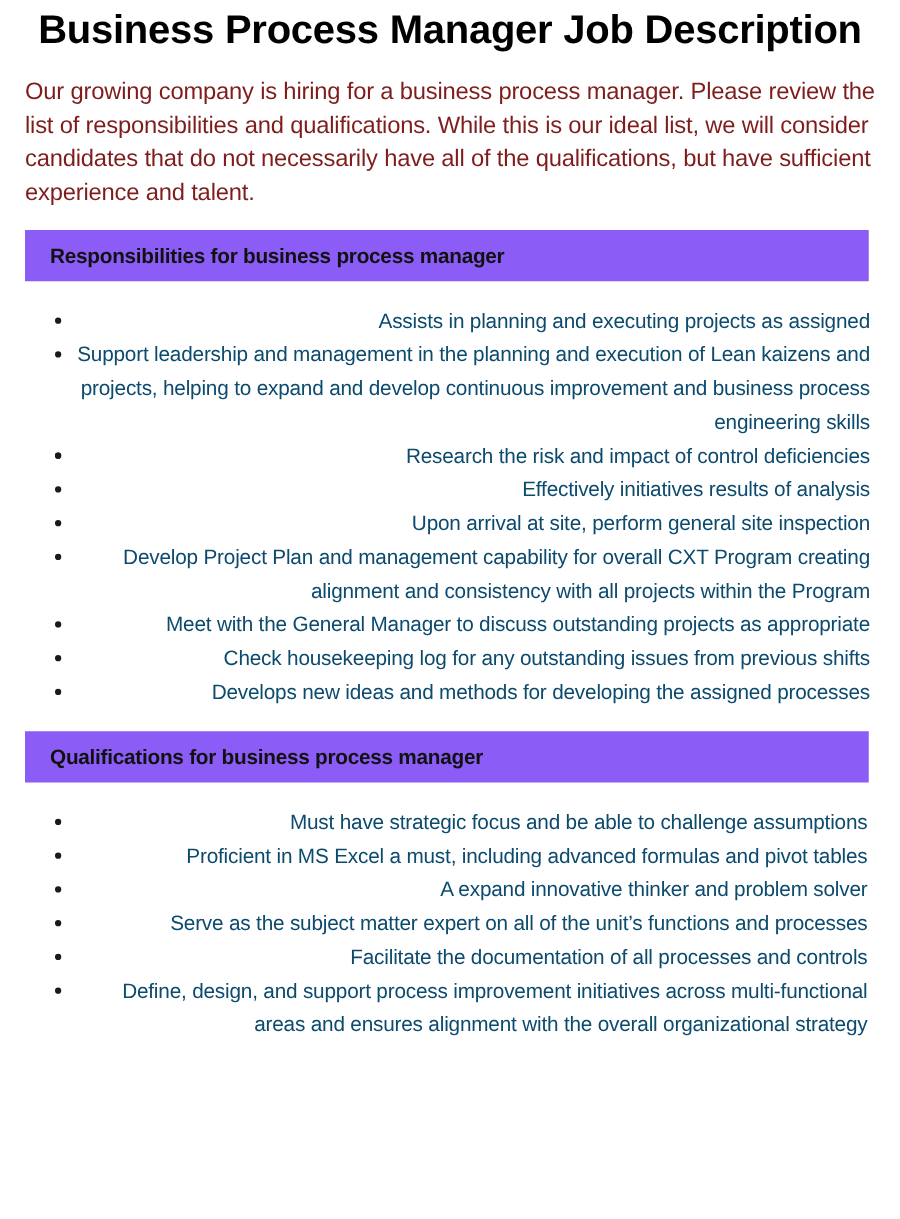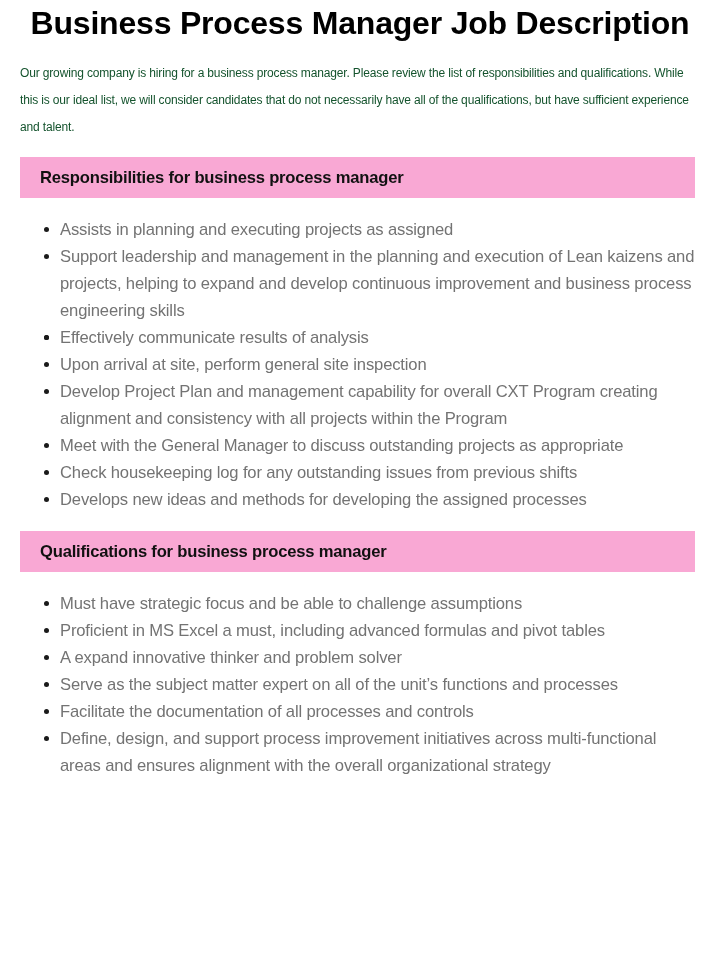--- a/index.html
+++ b/index.html
@@ -25,52 +25,53 @@
       text-align: center;
       font-size: 32px;
       font-weight: bold;
       line-height: 42px;
       color: #000000;
       letter-spacing: -0.2px;
       white-space: nowrap;
     }
     .intro {
       margin: 16px 20px 0 20px;
-      font-size: 12px;
+      font-size: 19px;
       line-height: 27px;
-      color: #14532d;
+      color: #7f1d1d;
       letter-spacing: -0.15px;
     }
     .section-header {
       margin: 16px 25px 0 20px;
       height: 41px;
-      background: #f9a8d4;
+      background: #8b5cf6;
       display: flex;
       align-items: center;
       padding-left: 20px;
       box-sizing: border-box;
     }
     .section-header span {
       font-size: 16.6px;
       font-weight: bold;
       color: #111111;
       letter-spacing: -0.2px;
     }
     .list {
       list-style: none;
       margin: 20px 0 0 0;
       padding: 0 0 0 60px;
     }
     .list li {
       position: relative;
       font-size: 16.6px;
       line-height: 27px;
-      color: #737373;
+      color: #0c4a6e;
       letter-spacing: -0.15px;
       padding-right: 24px;
+      text-align: right;
     }
     .list li .bullet {
       position: absolute;
       left: -16px;
       top: 11px;
       width: 5px;
       height: 5px;
       border-radius: 50%;
       background: #1a1a1a;
     }
@@ -88,21 +89,22 @@
   <p class="intro">Our growing company is hiring for a business process manager. Please review the list of responsibilities and qualifications. While this is our ideal list, we will consider candidates that do not necessarily have all of the qualifications, but have sufficient experience and talent.</p>
 
   <div class="section-header">
     <span>Responsibilities for business process manager</span>
   </div>
 
   <ul class="list resp">
     <li><span class="bullet"></span><span>Assists in planning and executing projects as assigned</span></li>
     <li><span class="bullet"></span><span>Support leadership and management in the planning and execution of Lean kaizens and projects, helping to expand and develop continuous improvement and business process engineering skills</span></li>
     <li><span class="bullet"></span></li>
-    <li><span class="bullet"></span><span>Effectively communicate results of analysis</span></li>
+    <li><span class="bullet"></span><span>Research the risk and impact of control deficiencies</span></li>
+    <li><span class="bullet"></span><span>Effectively initiatives results of analysis</span></li>
     <li><span class="bullet"></span><span>Upon arrival at site, perform general site inspection</span></li>
     <li><span class="bullet"></span><span>Develop Project Plan and management capability for overall CXT Program creating alignment and consistency with all projects within the Program</span></li>
     <li><span class="bullet"></span><span>Meet with the General Manager to discuss outstanding projects as appropriate</span></li>
     <li><span class="bullet"></span><span>Check housekeeping log for any outstanding issues from previous shifts</span></li>
     <li><span class="bullet"></span><span>Develops new ideas and methods for developing the assigned processes</span></li>
   </ul>
 
   <div class="section-header qual-header">
     <span>Qualifications for business process manager</span>
   </div>

